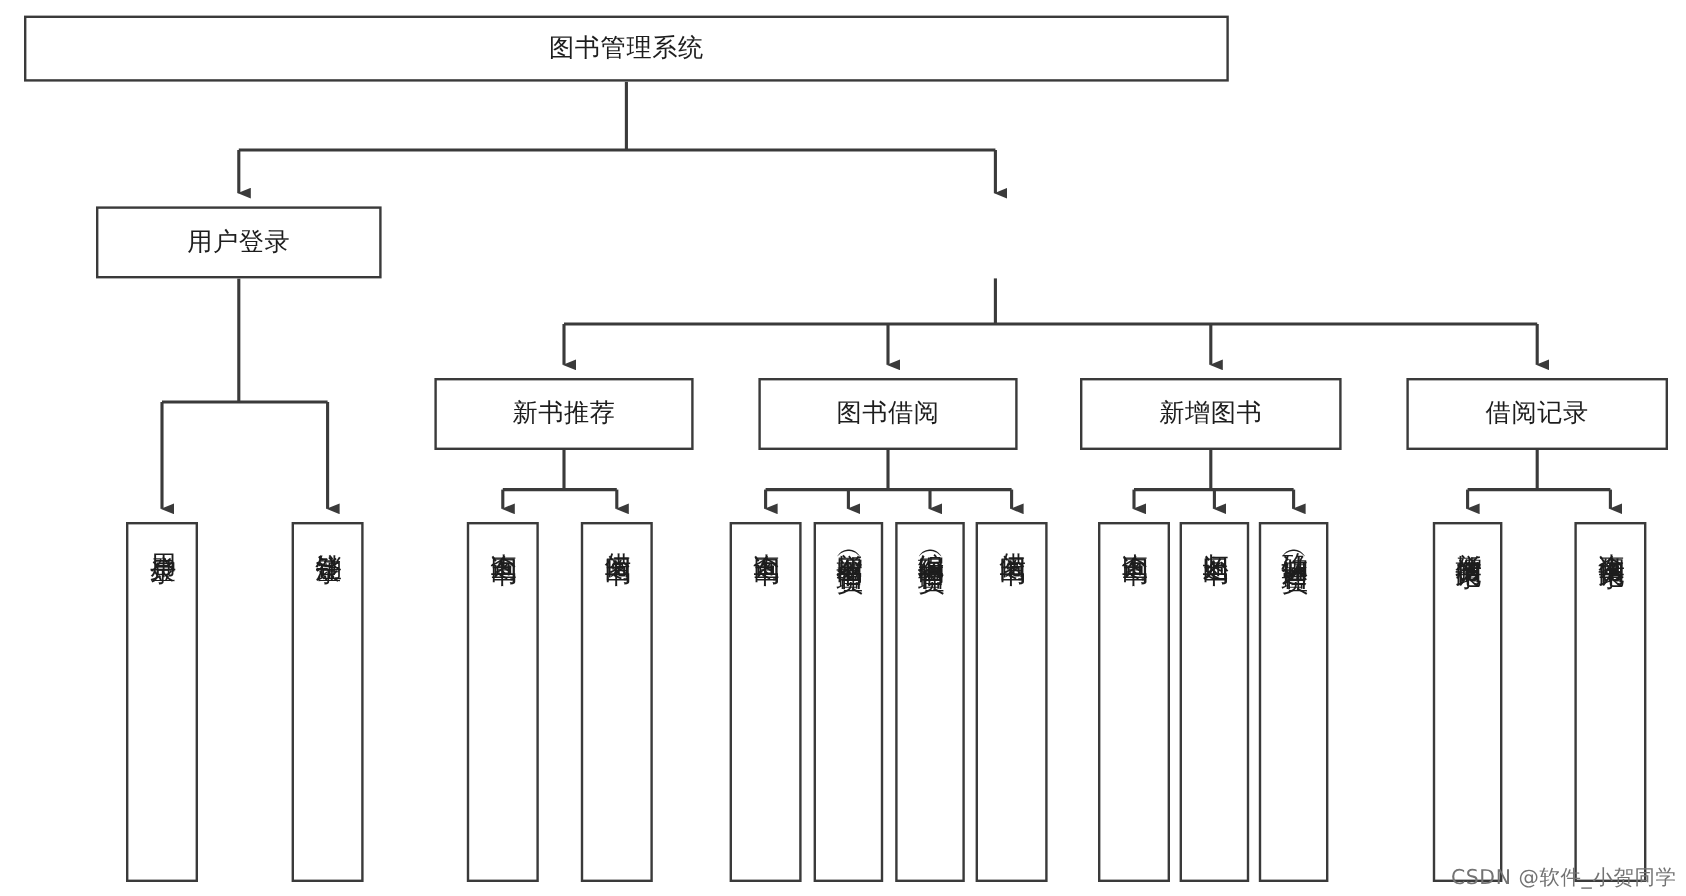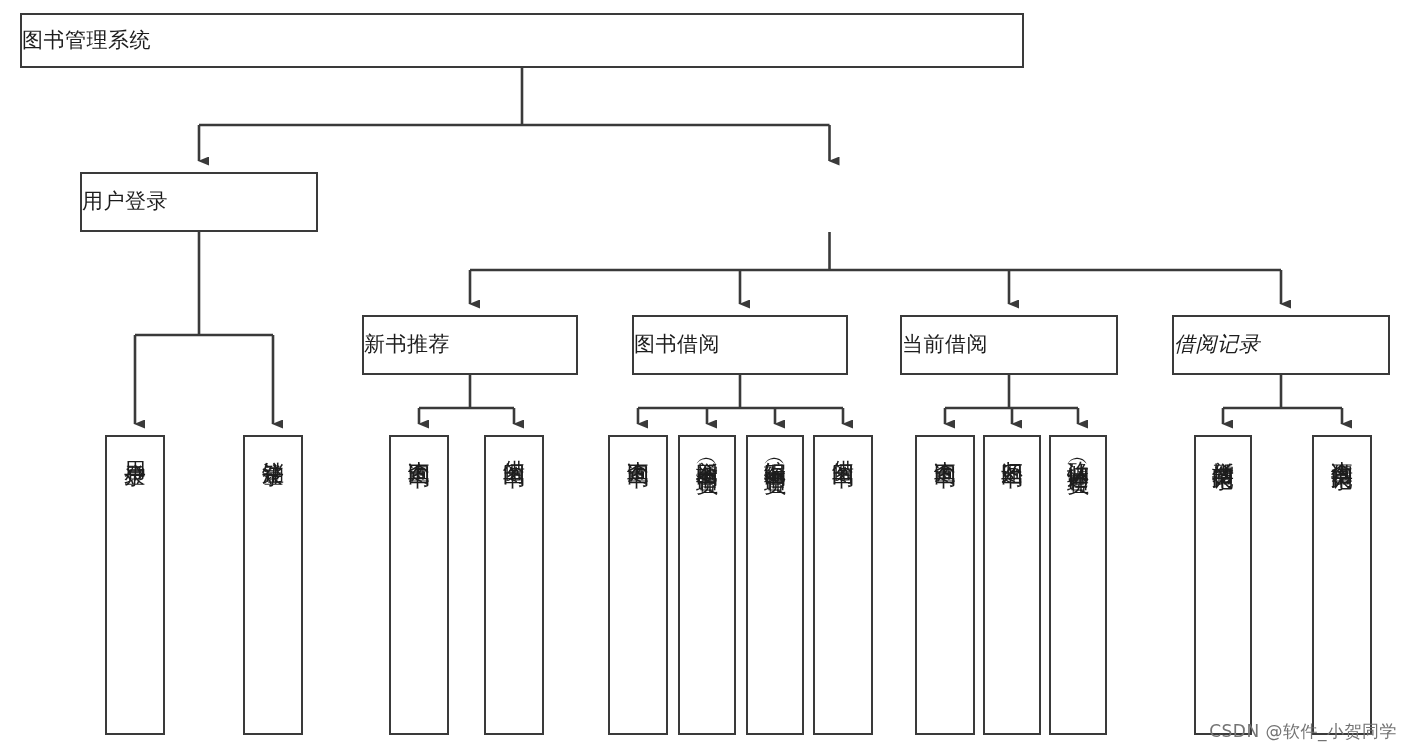--- a/index.html
+++ b/index.html
@@ -25,20 +25,21 @@
     height: 747px;
     pointer-events: none;
   }
   .node {
     position: absolute;
     box-sizing: border-box;
     border: 2px solid #3a3a3a;
     background: #ffffff;
     display: flex;
     align-items: center;
+    justify-content: center;
     color: #1d1d1d;
     z-index: 2;
   }
   .node .label {
     display: block;
     text-align: center;
     line-height: 1.22;
     letter-spacing: 0.5px;
   }
   .node.horiz .label {
@@ -124,23 +125,23 @@
     <span class="label">用户登录</span>
   </div>
 
   <div class="node horiz" style="left: 362px; top: 315px; width: 216px; height: 60px;">
     <span class="label">新书推荐</span>
   </div>
   <div class="node horiz" style="left: 632px; top: 315px; width: 216px; height: 60px;">
     <span class="label">图书借阅</span>
   </div>
   <div class="node horiz" style="left: 900px; top: 315px; width: 218px; height: 60px;">
-    <span class="label">当前借阅</span>
+    <span class="label">新增图书</span>
   </div>
-  <div class="node horiz" style="left: 1172px; top: 315px; width: 218px; height: 60px; font-style: italic;">
+  <div class="node horiz" style="left: 1172px; top: 315px; width: 218px; height: 60px;">
     <span class="label">借阅记录</span>
   </div>
 
   <div class="node vert" style="left: 105px; top: 435px; width: 60px; height: 300px;">
     <span class="label">用户登录</span>
   </div>
   <div class="node vert" style="left: 243px; top: 435px; width: 60px; height: 300px;">
     <span class="label">注销登录</span>
   </div>
   <div class="node vert" style="left: 389px; top: 435px; width: 60px; height: 300px;">

